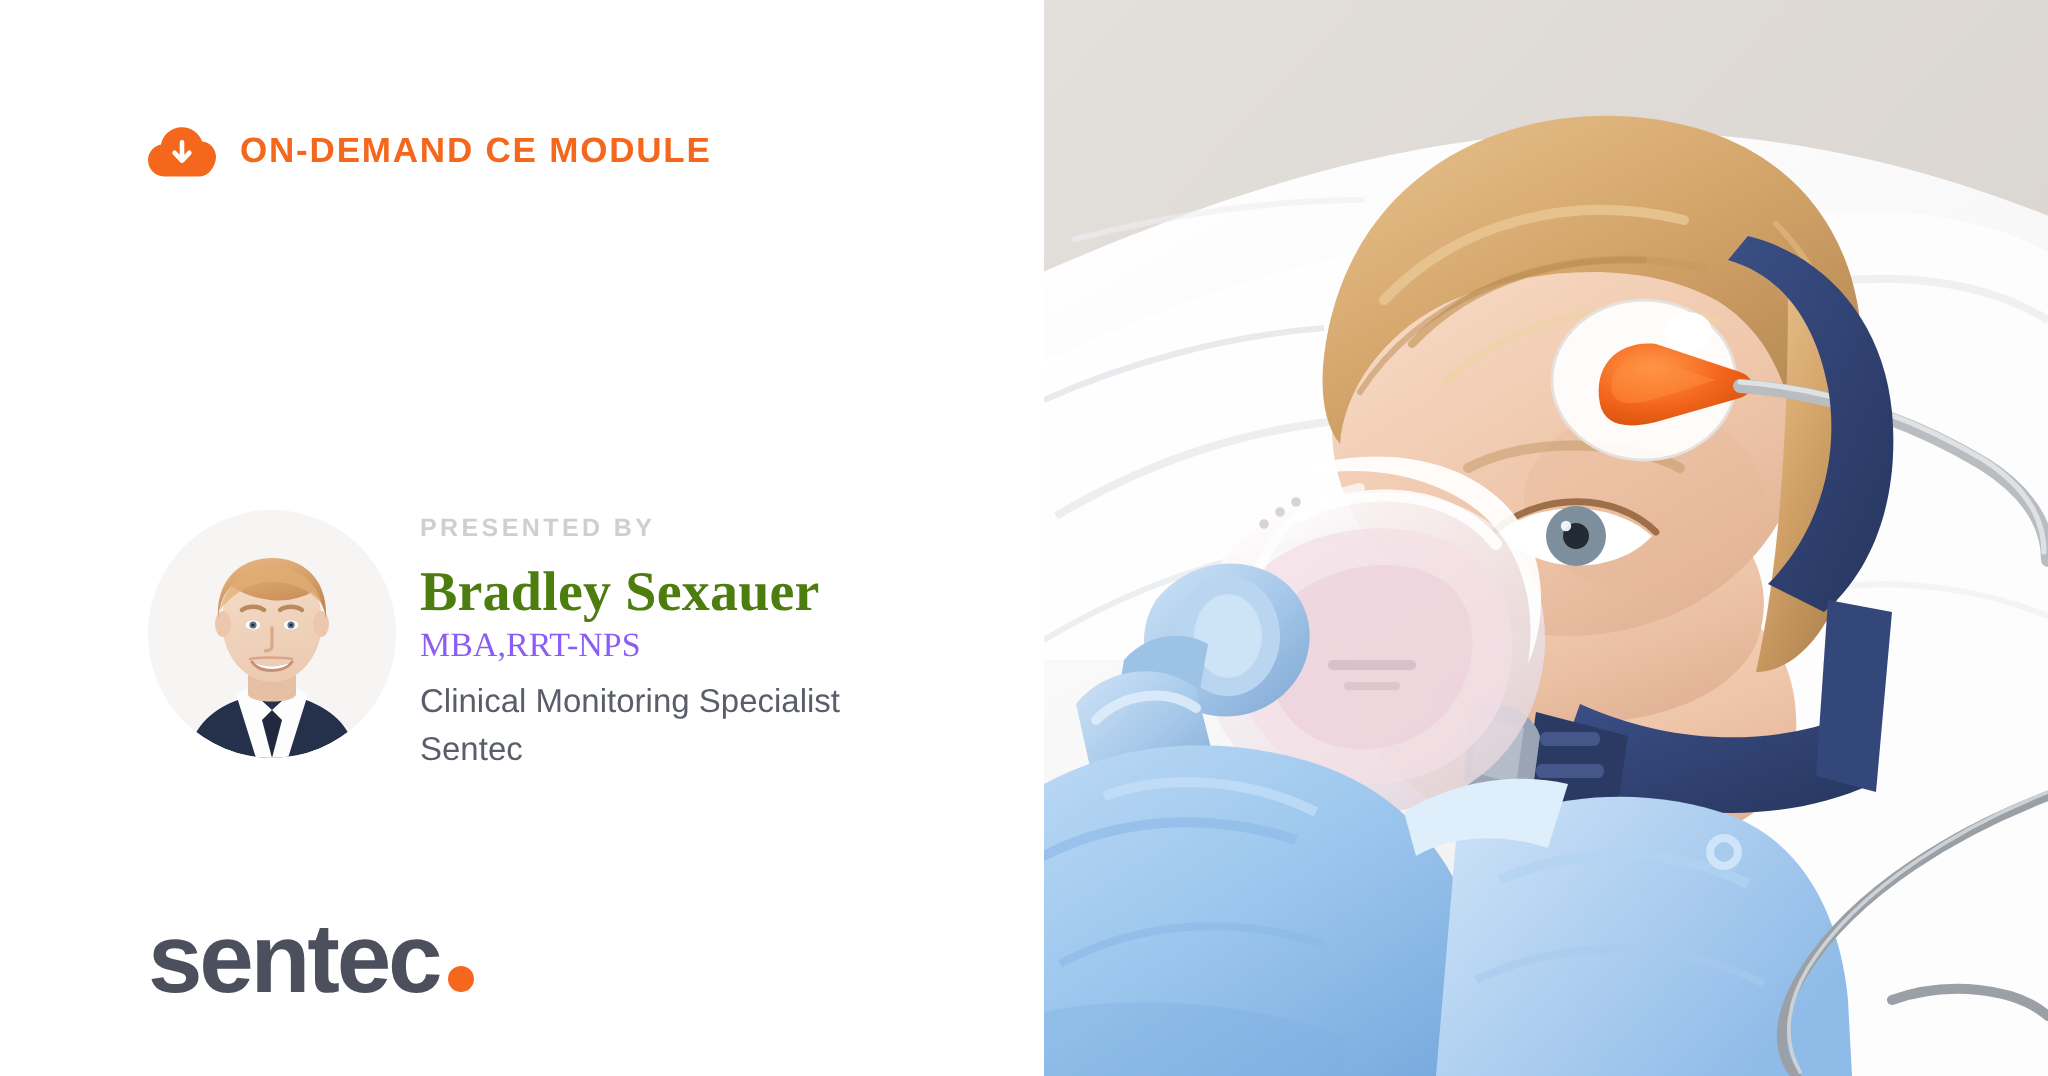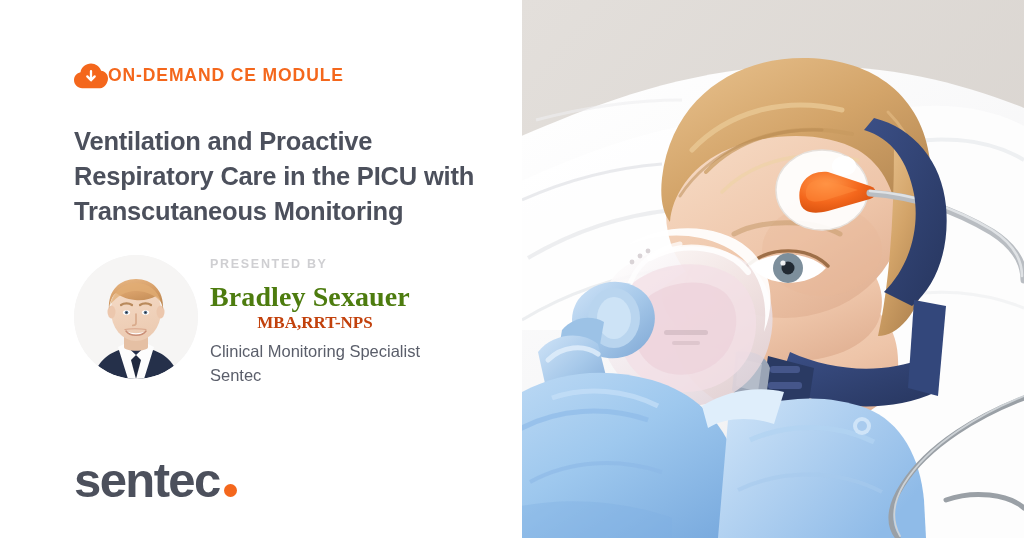--- a/index.html
+++ b/index.html
@@ -31,20 +31,21 @@
     background: #ffffff;
     z-index: 5;
   }
 
   .eyebrow-row {
     position: absolute;
     left: 74px;
     top: 62px;
     display: flex;
     align-items: center;
+    gap: 12px;
   }
   .cloud-icon {
     width: 34px;
     height: 27px;
     display: block;
   }
   .eyebrow-text {
     font-family: "Liberation Sans", sans-serif;
     font-size: 17.5px;
     font-weight: bold;
@@ -103,25 +104,24 @@
     font-size: 28px;
     font-weight: bold;
     color: #4d7c0f;
     line-height: 1.05;
     margin: 0;
     letter-spacing: 0.1px;
   }
   .presenter-creds {
     font-family: "Liberation Serif", serif;
     font-size: 17px;
-    font-weight: bold;
-    color: #c2410c;
+    font-weight: normal;
+    color: #8b5cf6;
     line-height: 1.3;
     margin: 1px 0 6px 0;
-    text-align: center;
   }
   .presenter-role,
   .presenter-org {
     font-family: "Liberation Sans", sans-serif;
     font-size: 16.5px;
     color: #5a5e6a;
     line-height: 1.44;
     margin: 0;
   }
 
@@ -173,21 +173,20 @@
       <span class="cloud-icon-wrap">
         <svg class="cloud-icon" viewBox="0 0 34 27" xmlns="http://www.w3.org/2000/svg">
           <path d="M8.2 26.2C3.7 26.2 0 22.6 0 18.1c0-3.9 2.8-7.2 6.5-7.9C7.3 5.4 11.7 1.6 17 1.6c4.6 0 8.6 2.9 10.1 7.1 3.9.4 6.9 3.7 6.9 7.7 0 4.3-3.5 9.8-7.8 9.8H8.2z" fill="#F4671C"></path>
           <circle cx="17" cy="14.8" r="8.4" fill="#F4671C"></circle>
           <path d="M17 9.2v8.6M13.3 14.4l3.7 3.9 3.7-3.9" stroke="#ffffff" stroke-width="2.3" stroke-linecap="round" stroke-linejoin="round" fill="none"></path>
         </svg>
       </span>
       <span class="eyebrow-text">ON-DEMAND CE MODULE</span>
     </div>
 
-    <h1 class="headline">Ventilation and Proactive Respiratory Care in the PICU with Transcutaneous Monitoring</h1>
 
     <div class="presenter">
 
       <div class="avatar">
         <svg width="124" height="124" viewBox="0 0 124 124" xmlns="http://www.w3.org/2000/svg">
           <defs>
             <clipPath id="avClip">
                 <circle cx="62" cy="62" r="62"></circle>
               </clipPath>
             <linearGradient id="hairG" x1="0" y1="0" x2="0.4" y2="1">

